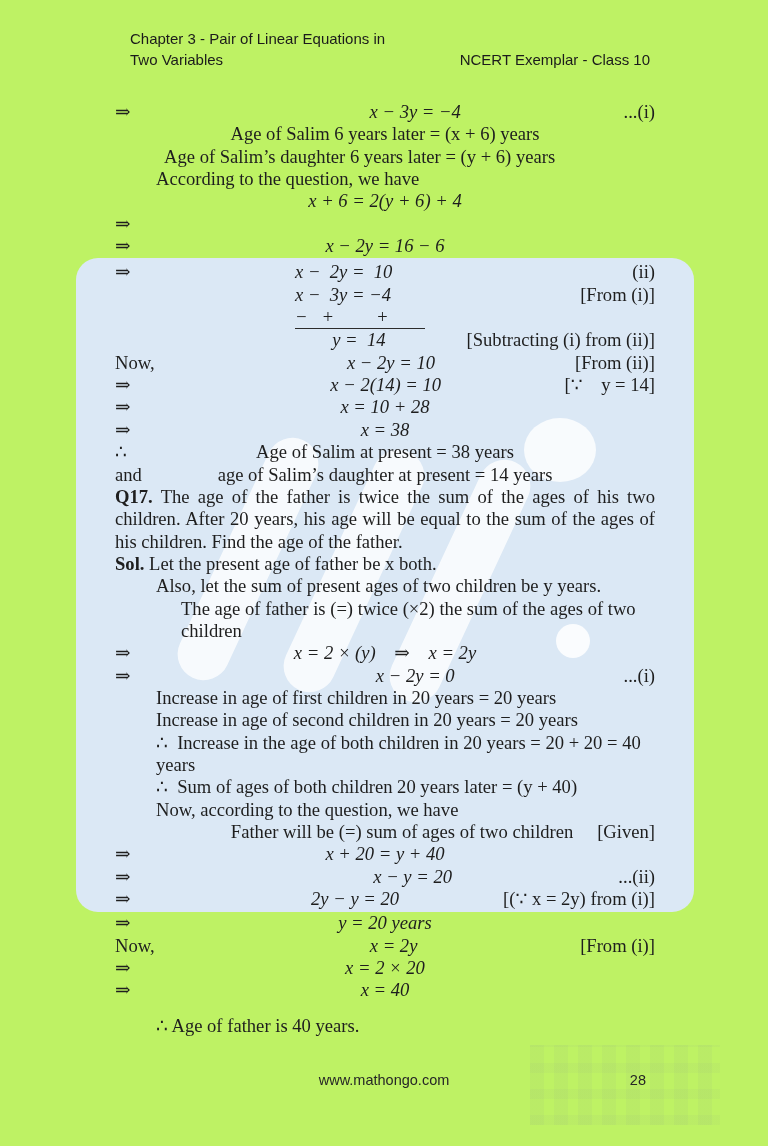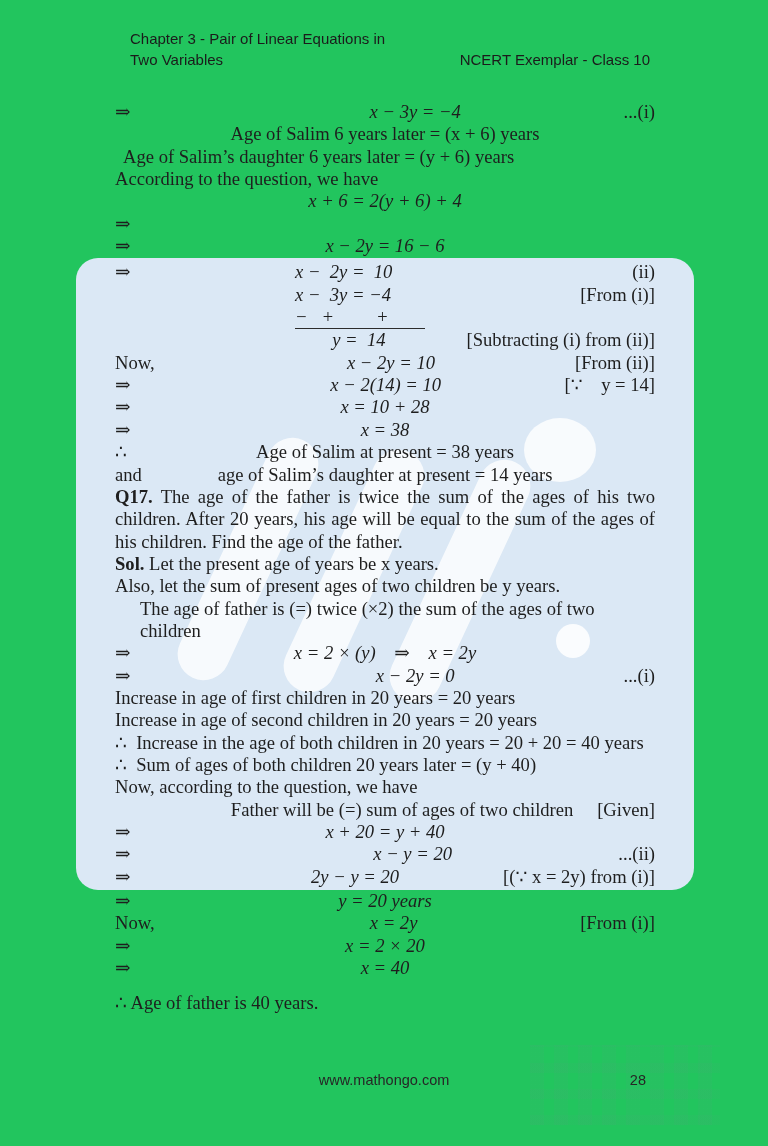--- a/index.html
+++ b/index.html
@@ -1,21 +1,21 @@
 <!DOCTYPE html>
 <html><head>
 <meta charset="utf-8">
 <style>
   html,body{margin:0;padding:0;}
   body{
     width:768px;height:1146px;position:relative;background:#ffffff;
     font-family:"Liberation Serif","DejaVu Serif",serif;color:#1e1e1e;
     overflow:hidden;
   }
-  .page{position:absolute;inset:0;background:#22c55e;text-decoration:underline;}
+  .page{position:absolute;inset:0;background:#bef264;text-decoration:underline;}
 
   
   .page-header{
     position:absolute;top:28px;left:130px;right:118px;
     display:flex;justify-content:space-between;align-items:flex-end;
     font-family:"Liberation Sans","DejaVu Sans",sans-serif;
     font-size:15px;line-height:21px;color:#1b1b1b;
   }
   .hdr-left{white-space:pre-line;}
   .hdr-right{white-space:nowrap;}
@@ -34,21 +34,21 @@
   .eqrow .lbl{white-space:pre;}
   .eqrow .mid{text-align:center;white-space:pre;}
   .eqrow .ann{text-align:right;white-space:pre;}
 
   .elimrow{display:flex;align-items:baseline;}
   .elimrow .lbl{width:92px;flex:none;white-space:pre;}
   .elim-eq{margin-left:88px;width:130px;flex:none;white-space:pre;}
   .elim-eq.uline{border-bottom:1.6px solid #2c2c2c;}
   .elimrow .annf{margin-left:auto;white-space:pre;}
 
-  .textline{white-space:pre-wrap;}
+  .textline{white-space:pre-wrap;margin-left:41px;}
   .centerline{text-align:center;white-space:pre;}
   .para{text-align:justify;}
 
   
   .highlight-box{
     background:#dbe8f5;border-radius:22px;
     margin:1px -39px 0 -39px;padding:3px 39px 2px 39px;
     position:relative;
   }
   .highlight-box .row{position:relative;z-index:1;}
@@ -162,21 +162,21 @@
           <span class="lbl">∴</span>
           <span class="mid">Age of Salim at present = 38 years</span>
           <span class="ann"></span>
         </div>
         <div class="row eqrow noann">
           <span class="lbl">and</span>
           <span class="mid">age of Salim’s daughter at present = 14 years</span>
           <span class="ann"></span>
         </div>
         <div class="row para"><span class="lead">Q17.</span> <span>The age of the father is twice the sum of the ages of his two children. After 20 years, his age will be equal to the sum of the ages of his children. Find the age of the father.</span></div>
-        <div class="row para"><span class="lead">Sol.</span> <span>Let the present age of years be x years.</span></div>
+        <div class="row para"><span class="lead">Sol.</span> <span>Let the present age of father be x both.</span></div>
         <div class="row textline">Also, let the sum of present ages of two children be y years.</div>
         <div class="row textline" style="padding-left: 25px;">The age of father is (=) twice (×2) the sum of the ages of two children</div>
         <div class="row eqrow noann">
           <span class="lbl">⇒</span>
           <span class="mid math">x = 2 × (y)    ⇒    x = 2y</span>
           <span class="ann"></span>
         </div>
         <div class="row eqrow">
           <span class="lbl">⇒</span>
           <span class="mid math">x − 2y = 0</span>

